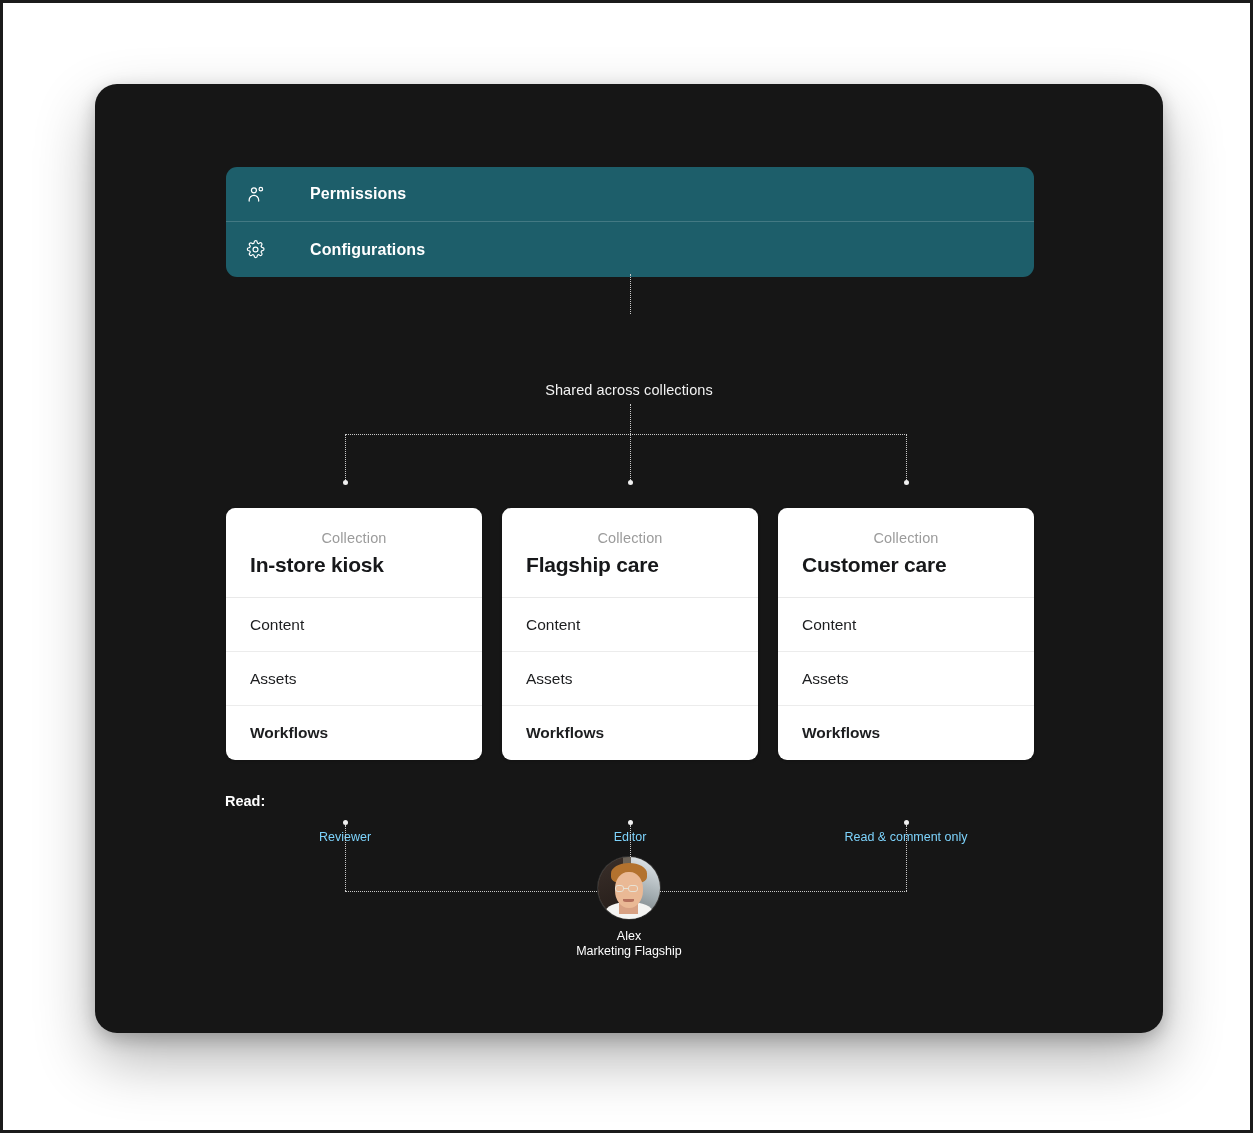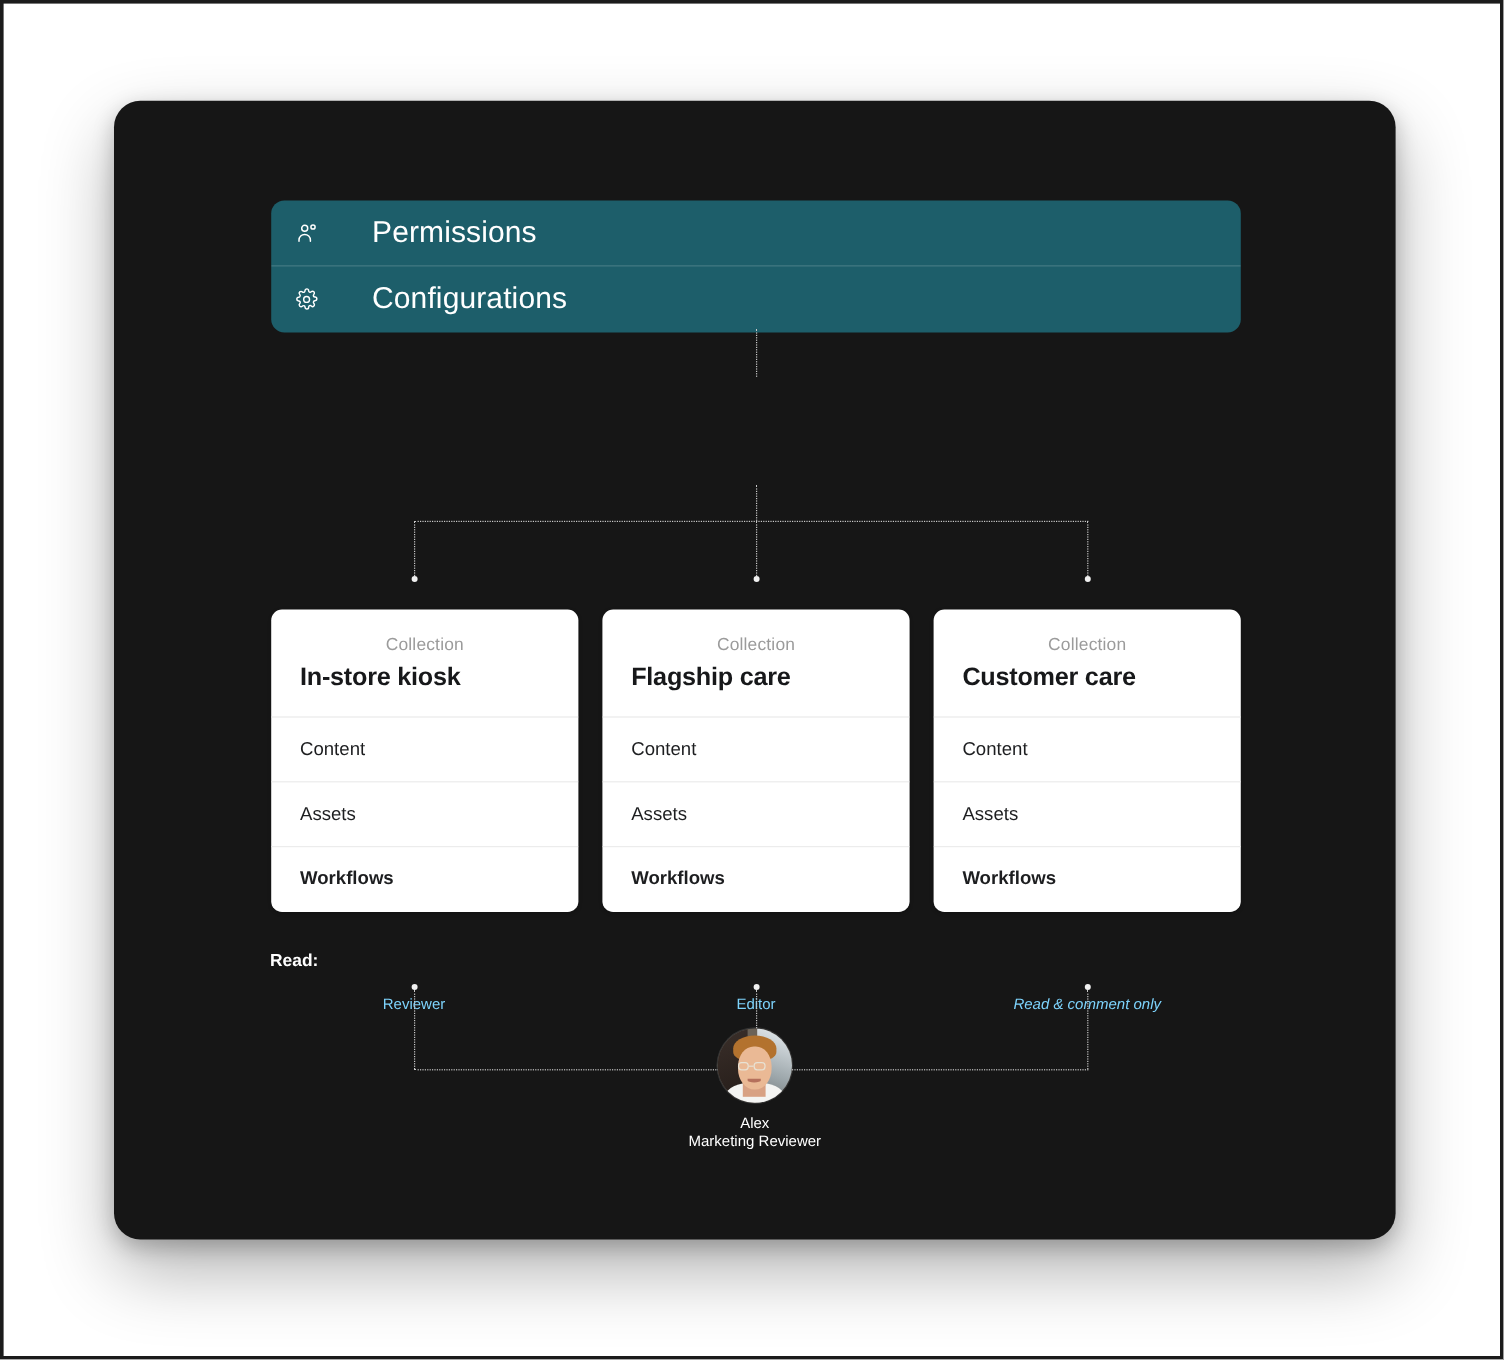--- a/index.html
+++ b/index.html
@@ -54,24 +54,25 @@
   .shared-ico {
     width: 34px;
     min-width: 34px;
     display: flex;
     align-items: center;
     justify-content: flex-start;
     color: #ffffff;
   }
   .shared-label {
     color: #ffffff;
-    font-size: 25px;
+    font-size: 16px;
     letter-spacing: 0.1px;
     margin-left: 30px;
     white-space: nowrap;
+    font-weight: bold;
   }
   .shared-row.models .shared-label { margin-left: 32px; }
 
   
   .dot-v {
     position: absolute;
     width: 0;
     border-left: 1.5px dotted #c9c9c9;
   }
   .dot-h {
@@ -264,20 +265,21 @@
     <div class="dot-v" style="left:535px; top:190px; height:40px;"></div>
     <div class="dot-v" style="left:535px; top:320px; height:30px;"></div>
     <div class="dot-h" style="left:250px; top:350px; width:562px;"></div>
     <div class="dot-v" style="left:250px; top:350px; height:48px;"></div>
     <div class="dot-v" style="left:535px; top:350px; height:48px;"></div>
     <div class="dot-v" style="left:811px; top:350px; height:48px;"></div>
     <div class="endpoint" style="left:248px; top:396px;"></div>
     <div class="endpoint" style="left:533px; top:396px;"></div>
     <div class="endpoint" style="left:809px; top:396px;"></div>
 
+    <div id="shared-caption">Shared across collections</div>
 
     <div id="cards">
 
       <div class="card">
         <div class="card-head">
           <div class="card-kicker">Collection</div>
           <div class="card-title">In-store kiosk</div>
         </div>
         <div class="card-row">Content</div>
         <div class="card-row">Assets</div>
@@ -301,21 +303,21 @@
         </div>
         <div class="card-row">Content</div>
         <div class="card-row">Assets</div>
         <div class="card-row">Workflows</div>
       </div>
     </div>
 
     <div id="role-label">Read:</div>
     <div class="role-name" style="left:250px;">Reviewer</div>
     <div class="role-name" style="left:535px;">Editor</div>
-    <div class="role-name" style="left:811px;font-style:italic;">Read &amp; comment only</div>
+    <div class="role-name" style="left:811px;">Read &amp; comment only</div>
 
     <div class="endpoint" style="left:248px; top:736px;"></div>
     <div class="endpoint" style="left:533px; top:736px;"></div>
     <div class="endpoint" style="left:809px; top:736px;"></div>
     <div class="dot-v" style="left:250px; top:741px; height:66px;"></div>
     <div class="dot-v" style="left:535px; top:741px; height:66px;"></div>
     <div class="dot-v" style="left:811px; top:741px; height:66px;"></div>
     <div class="dot-h" style="left:250px; top:807px; width:562px;"></div>
 
     <div id="person">
@@ -325,17 +327,17 @@
         <div class="shirt"></div>
         <div class="neck"></div>
         <div class="hair"></div>
         <div class="face"></div>
         <div class="glass-l"></div>
         <div class="glass-r"></div>
         <div class="bridge"></div>
         <div class="mouth"></div>
       </div>
       <div id="person-name">Alex</div>
-      <div id="person-role">Marketing Reviewer</div>
+      <div id="person-role">Marketing Flagship</div>
     </div>
 
   </div>
 </div>
 
 </body></html>

